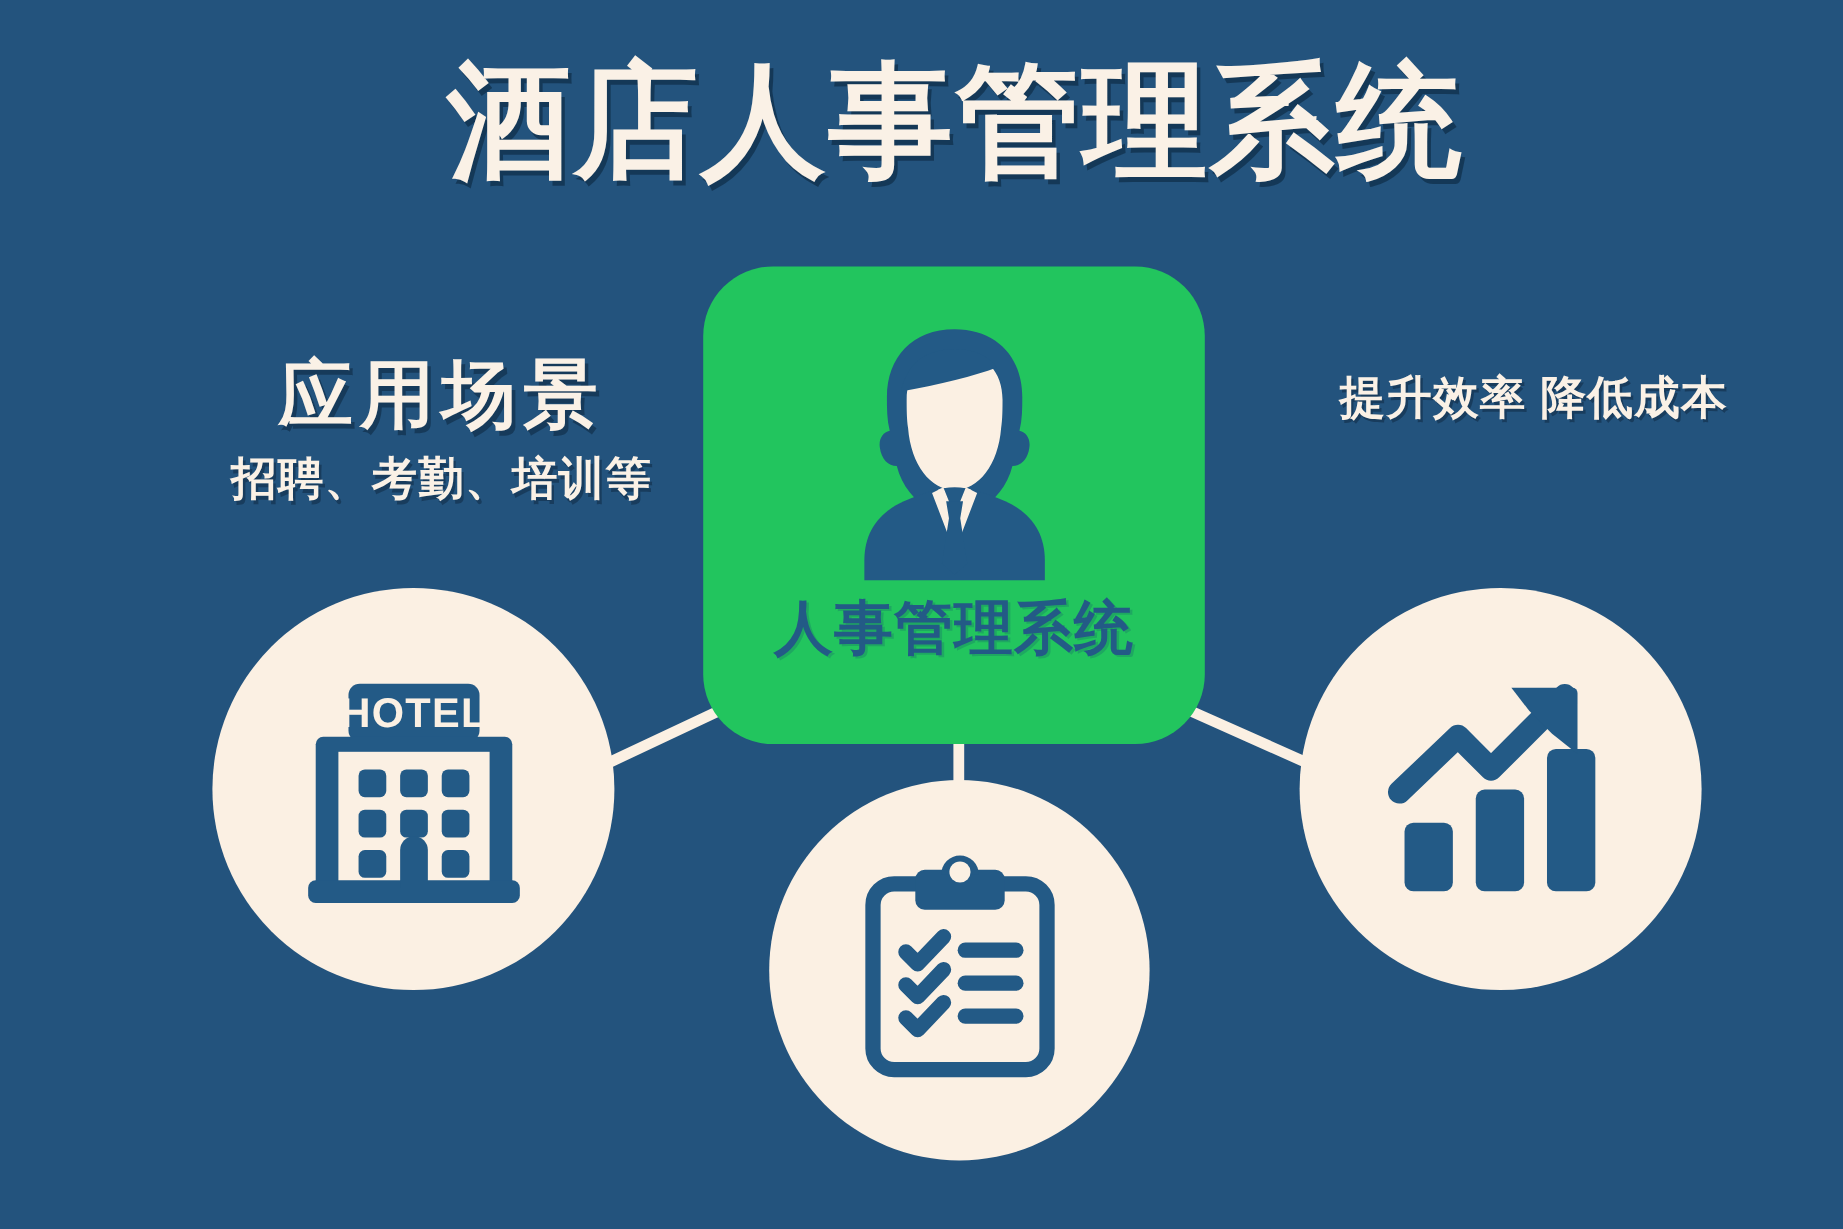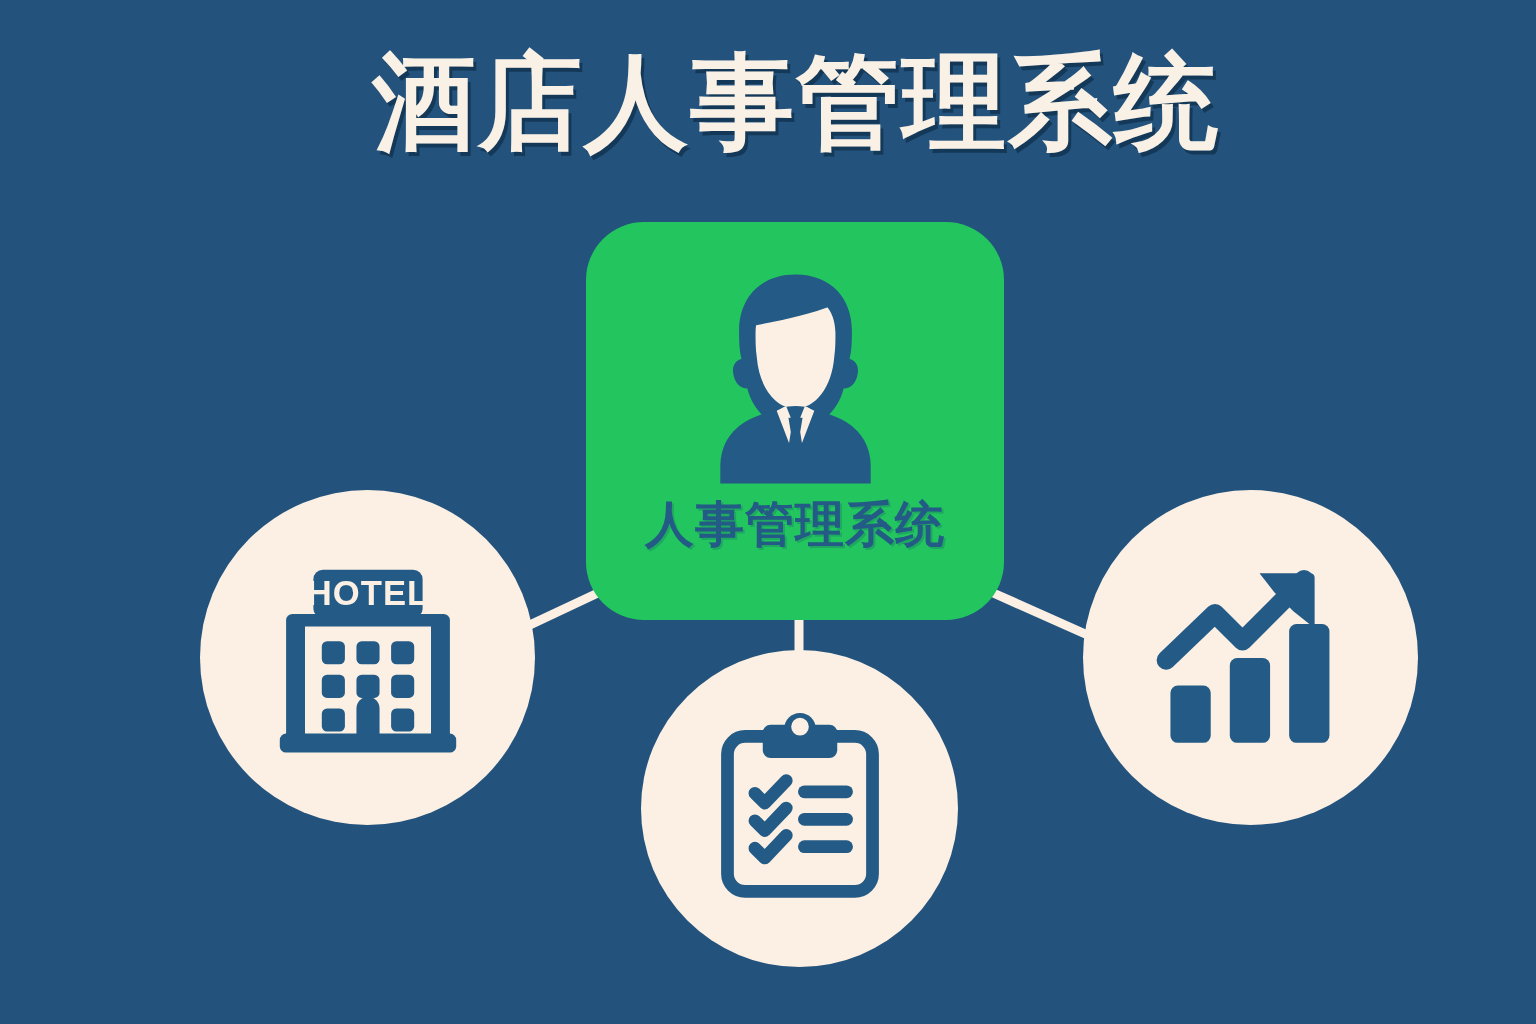--- a/index.html
+++ b/index.html
@@ -71,21 +71,21 @@
 
   
   .circle-node {
     position:absolute;
     border-radius:50%;
     background:#FBF0E3;
     display:flex;
     align-items:center;
     justify-content:center;
   }
-  #node-hotel     { left:172px;  top:490px; width:335px; height:335px; }
+  #node-hotel     { left:149px;  top:490px; width:335px; height:335px; }
   #node-checklist { left:613px;  top:650px; width:317px; height:317px; }
   #node-growth    { left:1055px; top:490px; width:335px; height:335px; }
 
   #center-card {
     position:absolute;
     left:558px; top:222px;
     width:418px; height:398px;
     background:#22c55e;
     border-radius:58px;
     display:flex;
@@ -116,22 +116,27 @@
 <div id="stage">
 
   <div id="title">酒店人事管理系统</div>
 
   <svg id="connectors" viewBox="0 0 1536 1024">
     <line x1="470" y1="640" x2="572" y2="592" stroke="#FBF0E3" stroke-width="9" stroke-linecap="round"></line>
     <line x1="771" y1="614" x2="771" y2="672" stroke="#FBF0E3" stroke-width="9" stroke-linecap="round"></line>
     <line x1="963" y1="592" x2="1082" y2="645" stroke="#FBF0E3" stroke-width="9" stroke-linecap="round"></line>
   </svg>
 
+  <div class="side-block" id="left-block">
+    <div class="side-head">应用场景</div>
+    <div class="side-sub">招聘、考勤、培训等</div>
+  </div>
 
   <div class="side-block" id="right-block">
+    <div class="side-sub">提升效率 降低成本</div>
   </div>
 
   <div class="circle-node" id="node-hotel">
     <svg class="icon-svg" width="210" height="210" viewBox="0 0 200 200">
 
       <rect x="48" y="16" width="104" height="46" rx="9" fill="#235A86"></rect>
 
       <path d="M28 58 h144 a6 6 0 0 1 6 6 v114 h-156 v-114 a6 6 0 0 1 6 -6 z" fill="#235A86"></path>
       <rect x="40" y="70" width="120" height="108" fill="#FBF0E3"></rect>
 

